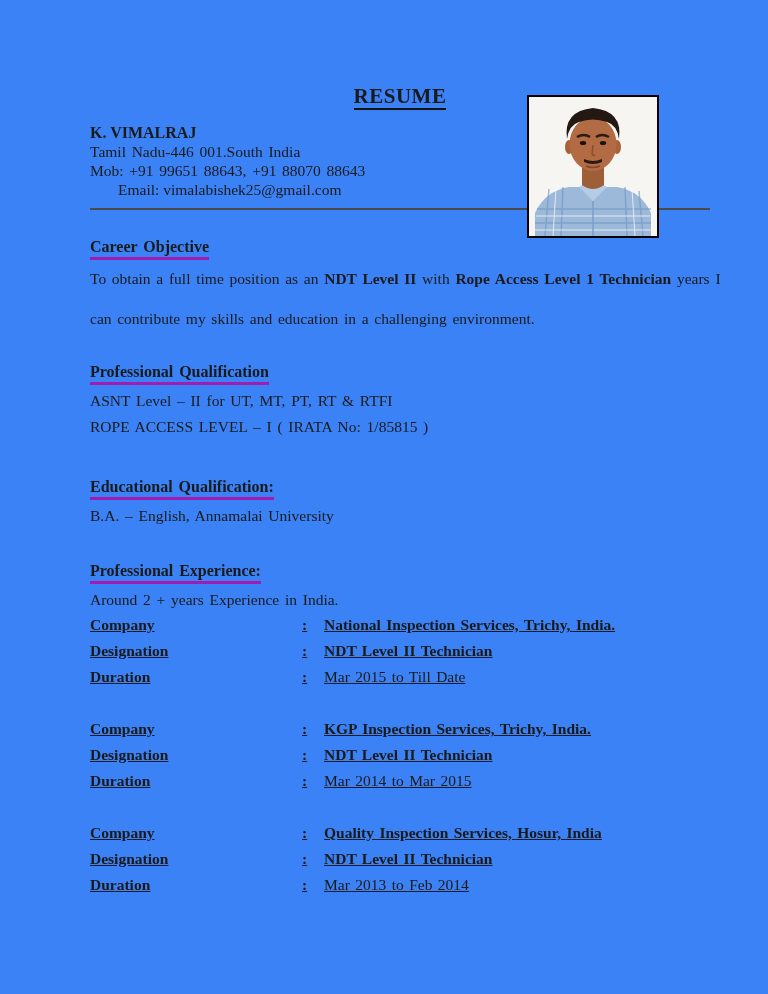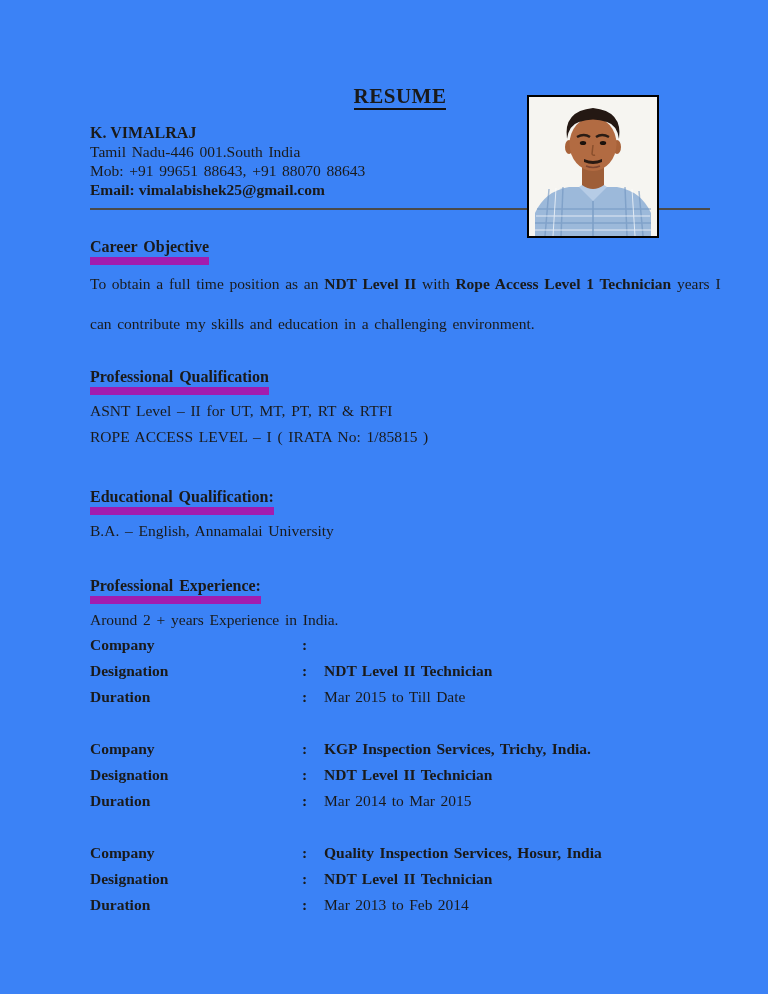--- a/index.html
+++ b/index.html
@@ -22,54 +22,54 @@
     display:inline-block;
     font-size:21px; font-weight:700;
     letter-spacing:0.5px;
     border-bottom:2.5px solid #121212;
     line-height:24px;
   }
   
   .contact { margin-top:13px; font-size:15.5px; line-height:19px; }
   .contact .name { font-weight:700; font-size:16px; }
   .contact .line { word-spacing:0.12em; }
-  .contact .email { font-weight:700; }
+  .contact .email { font-weight:400;margin-left:28px; }
   
   .photo-frame {
     position:absolute; left:527px; top:95px;
     width:132px; height:143px;
     border:2px solid #000000;
     background:#f6f5f1;
   }
   .photo-frame svg { display:block; }
   
   .divider { border:none; border-top:2px solid #4a4a4a; margin-top:9px; }
   
   .sec-heading {
     display:inline-block;
     font-size:16px; font-weight:700;
-    border-bottom:8px solid #a21caf;
+    border-bottom:3px solid #a21caf;
     line-height:20px;
     word-spacing:0.12em;
   }
   .mt-co   { margin-top:27px; }
   .mt-pq   { margin-top:33px; }
   .mt-eq   { margin-top:40px; }
   .mt-pe   { margin-top:35px; }
   
   .body-line {
     font-size:15.5px; line-height:20px;
     word-spacing:0.12em;
     white-space:nowrap;
   }
   .obj-line1 { margin-top:9px; }
   .obj-line2 { margin-top:20px; }
   .gap-sm { margin-top:6px; }
   
-  .job { margin-top:2px; }
+  .job { margin-top:2px;text-decoration:underline; }
   .job + .job { margin-top:26px; }
   .job-row { display:flex; font-size:15.5px; line-height:26px; }
   .job-row .lbl { width:212px; font-weight:700; }
   .job-row .colon { width:22px; font-weight:700; }
   .job-row .val { word-spacing:0.1em; }
   .job-row .val.bold { font-weight:700; }
   .summary-line { margin-top:6px; }
   b { font-weight:700;margin-top:44px; }
 </style>
 </head>
@@ -144,20 +144,21 @@
 
   <div class="mt-pe">
     <span class="sec-heading">Professional Experience:</span>
     <div class="body-line summary-line">Around 2 + years Experience in India.</div>
 
     
     <div class="job">
       <div class="job-row">
         <span class="lbl">Company</span>
           <span class="colon">:</span>
+          <span class="val bold">National Inspection Services, Trichy, India.</span>
       </div>
       <div class="job-row">
         <span class="lbl">Designation</span>
           <span class="colon">:</span>
           <span class="val bold">NDT Level II Technician</span>
       </div>
       <div class="job-row">
         <span class="lbl">Duration</span>
           <span class="colon">:</span>
           <span class="val">Mar 2015 to Till Date</span>

